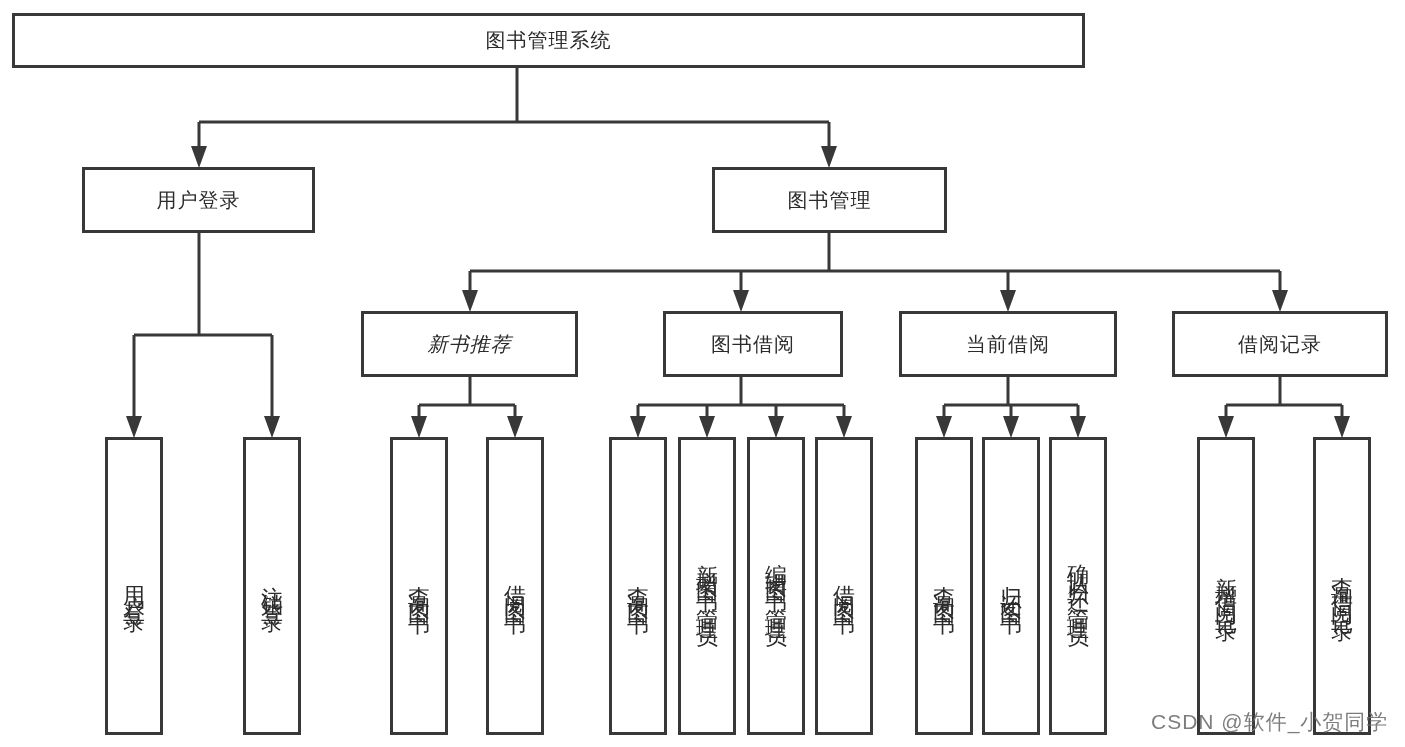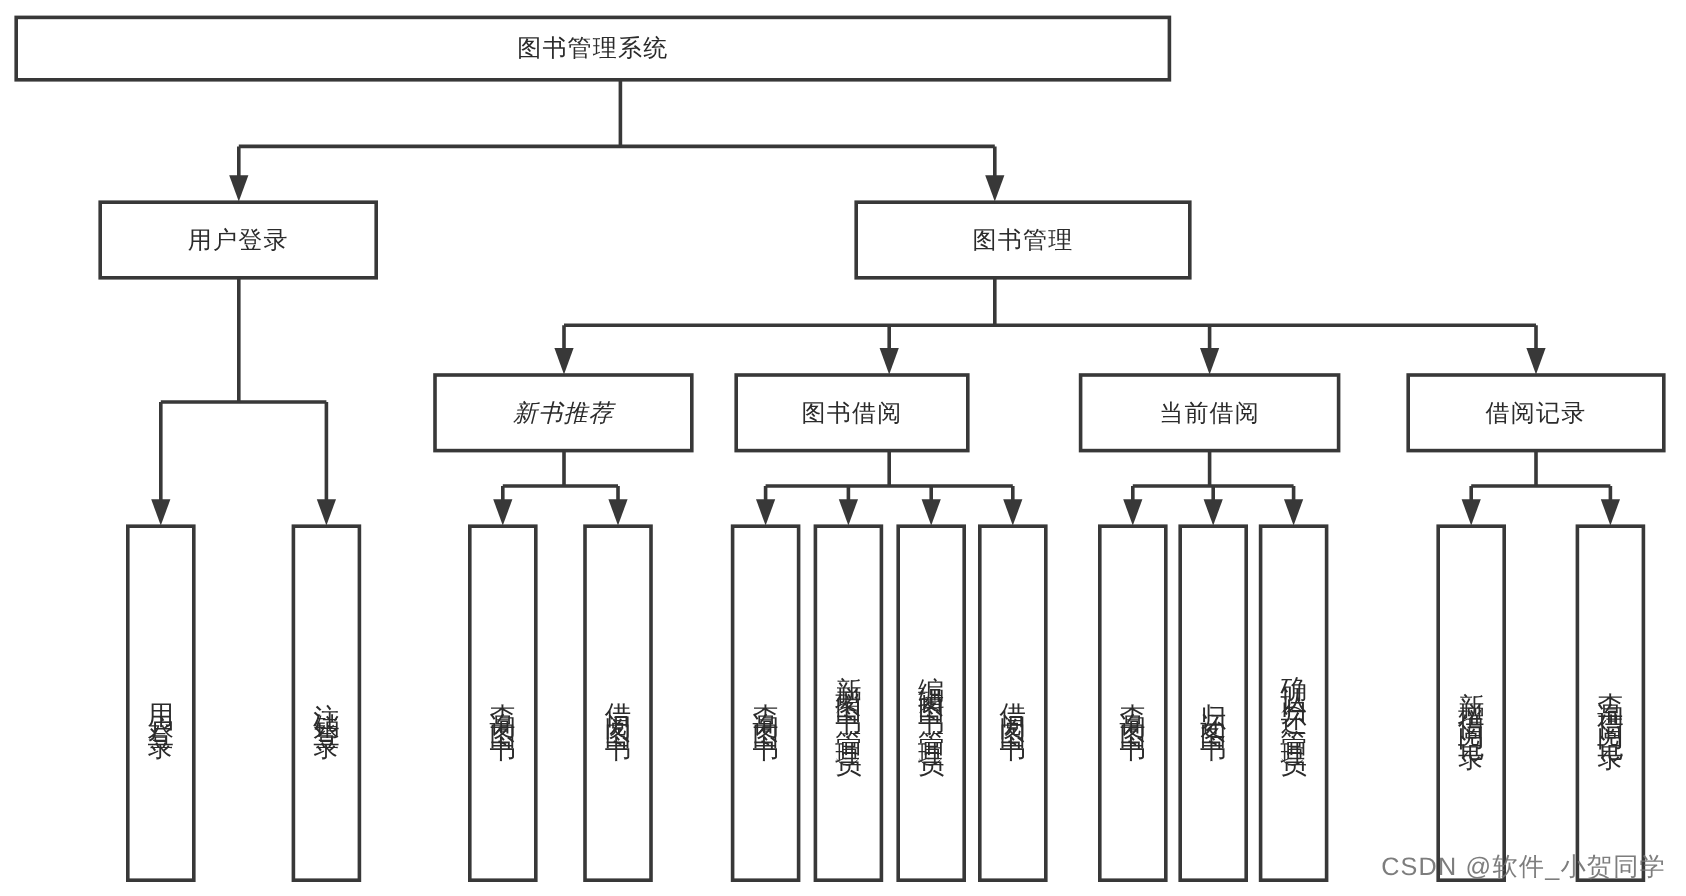--- a/index.html
+++ b/index.html
@@ -78,35 +78,35 @@
       <polygon points="768,416 784,416 776,438"></polygon>
       <polygon points="836,416 852,416 844,438"></polygon>
       <polygon points="936,416 952,416 944,438"></polygon>
       <polygon points="1003,416 1019,416 1011,438"></polygon>
       <polygon points="1070,416 1086,416 1078,438"></polygon>
       <polygon points="1218,416 1234,416 1226,438"></polygon>
       <polygon points="1334,416 1350,416 1342,438"></polygon>
     </g>
   </svg>
 
-  <div class="node hbox" style="left:12px; top:13px; width:964px; height:55px;">
+  <div class="node hbox" style="left:12px; top:13px; width:1073px; height:55px;">
     <span>图书管理系统</span>
   </div>
 
   <div class="node hbox" style="left:82px; top:167px; width:233px; height:66px;">
     <span>用户登录</span>
   </div>
-  <div class="node hbox" style="left:712px; top:167px; width:281px; height:66px;">
+  <div class="node hbox" style="left:712px; top:167px; width:235px; height:66px;">
     <span>图书管理</span>
   </div>
 
   <div class="node hbox" style="left:361px; top:311px; width:217px; height:66px;font-style:italic;">
     <span>新书推荐</span>
   </div>
-  <div class="node hbox" style="left:612px; top:311px; width:196px; height:66px;">
+  <div class="node hbox" style="left:663px; top:311px; width:180px; height:66px;">
     <span>图书借阅</span>
   </div>
   <div class="node hbox" style="left:899px; top:311px; width:218px; height:66px;justify-content:center;">
     <span>当前借阅</span>
   </div>
   <div class="node hbox" style="left:1172px; top:311px; width:216px; height:66px;">
     <span>借阅记录</span>
   </div>
 
   <div class="node vbox" style="left:105px;">

